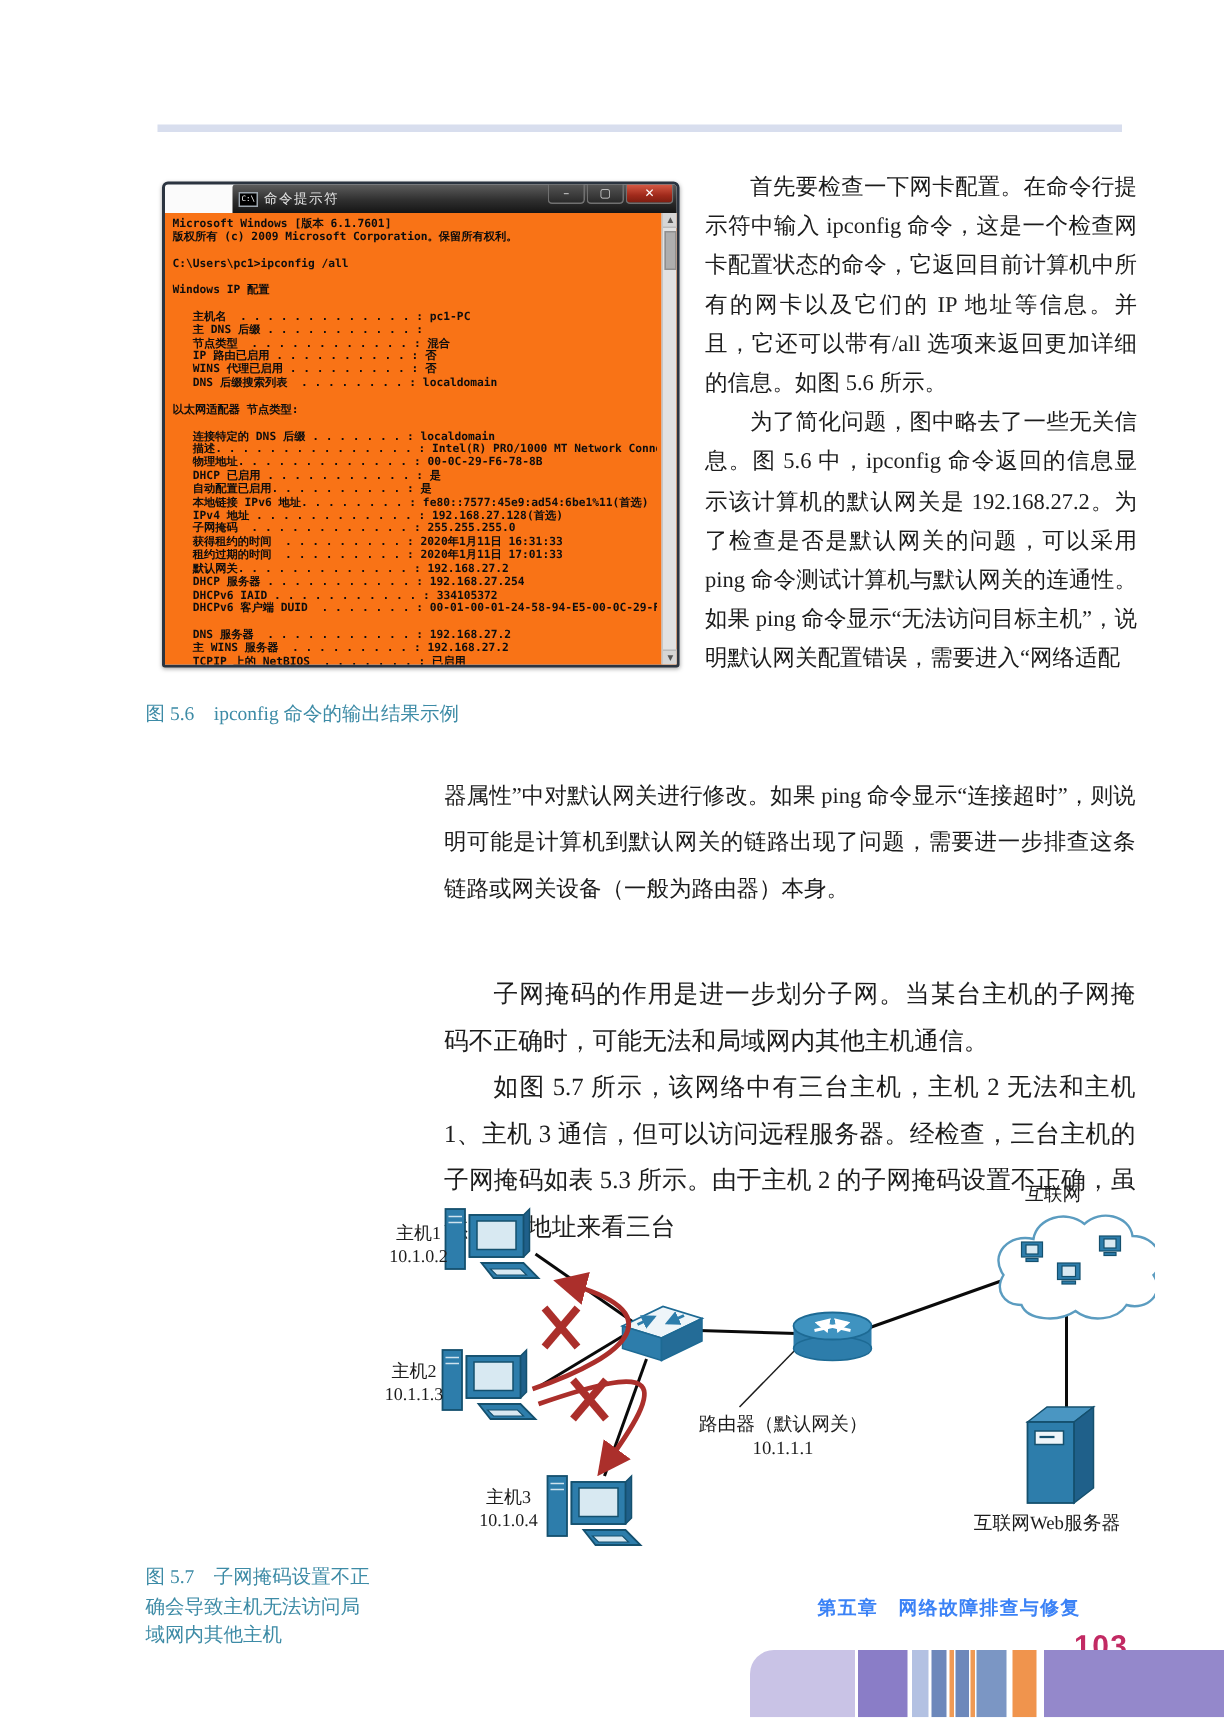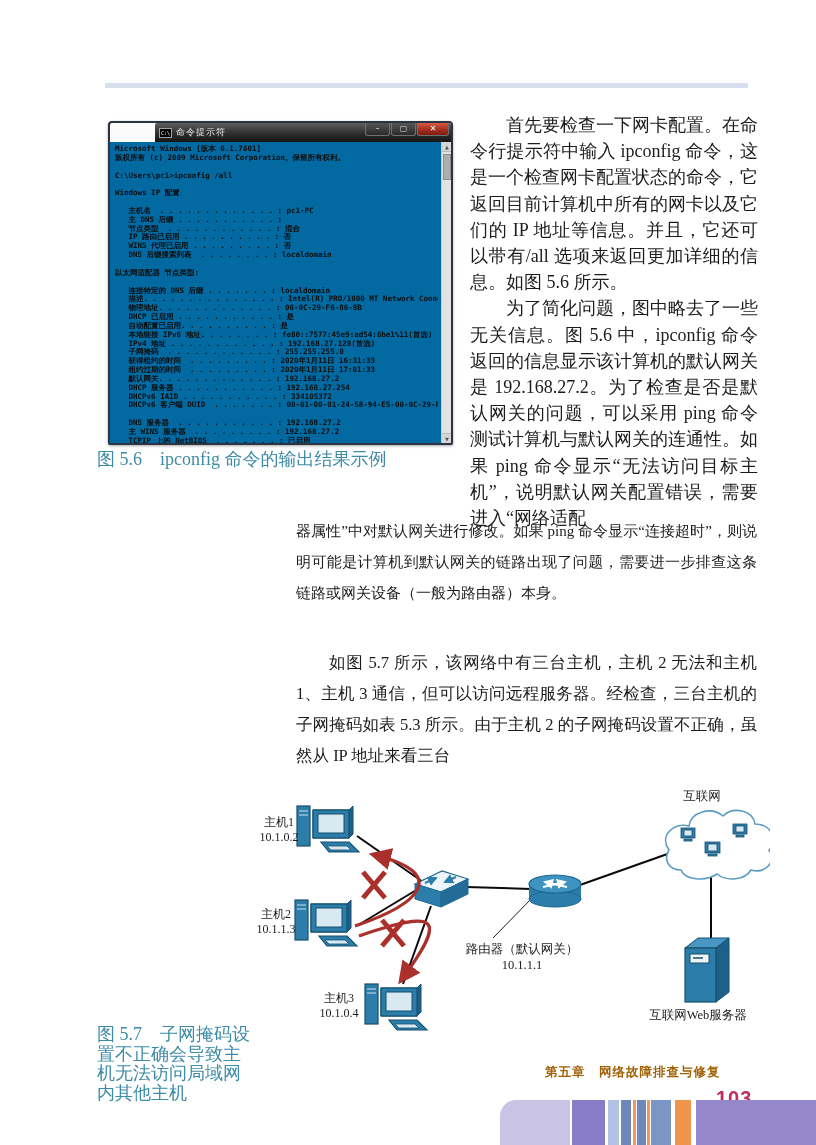--- a/index.html
+++ b/index.html
@@ -31,47 +31,47 @@
   #win-buttons { position:absolute; right:2px; top:0; display:flex; }
   .win-btn {
     width:25px; height:13px; border:1px solid #707070; border-top:none;
     background:linear-gradient(#555,#2a2a2a); color:#ddd;
     font:8px/11px "DejaVu Sans",sans-serif; text-align:center;
     border-radius:0 0 3px 3px; margin-left:1px; cursor:default;
   }
   .win-btn.close { width:32px; background:linear-gradient(#d85a45,#a02a1b 60%,#7d1d10); color:#fff; }
   #term-body {
     position:absolute; left:0; top:19px; right:0; bottom:0;
-    background:#0369a1; padding:3px 2px 0 5px; overflow:hidden;
+    background:#f97316; padding:3px 2px 0 5px; overflow:hidden;
   }
   #term-lines { margin-right:11px; }
   .term-line {
     height:8.85px; white-space:pre; overflow:hidden;
     font:7.5px/8.85px "DejaVu Sans Mono",monospace; color:#0d0d0d; font-weight:bold;
   }
   #term-scrollbar {
     position:absolute; right:0; top:0; bottom:0; width:10px; background:#e2e2e2;
     border-left:1px solid #c6c6c6;
   }
   .scroll-arrow {
     position:absolute; left:0; width:10px; height:10px; background:#d6d6d6;
     color:#555; font:5px/10px "DejaVu Sans",sans-serif; text-align:center;
   }
   #scroll-up { top:0; border-bottom:1px solid #bbb; }
   #scroll-down { bottom:0; border-top:1px solid #bbb; }
   #scroll-thumb { position:absolute; left:1px; top:12px; width:8px; height:26px; background:#aeaeae; border:1px solid #8f8f8f; }
 
   
-  .fig-caption { position:absolute; font-size:18px; line-height:19.5px; }
+  .fig-caption { position:absolute; font-size:13px; line-height:19.5px;margin-top:16px; }
   #caption-56 { left:97px; top:450px; width:300px; }
   #caption-57 { left:97px; top:1025px; width:154px; }
 
   
   .body-col { position:absolute; text-align:justify; }
-  #intro-col { left:470px; top:112px; width:288px; font-size:18px; line-height:26.2px; }
+  #intro-col { left:470px; top:112px; width:288px; font-size:15px; line-height:26.2px; }
   #intro-col p { text-indent:2em; }
   #intro-cont { left:296px; top:516px; width:461px; font-size:15px; line-height:31px; }
   #section-heading {
     position:absolute; left:296px; top:602px; font-size:21px; letter-spacing:1.5px; font-weight:500;
   }
   #section-paras { left:296px; top:647px; width:461px; font-size:16.5px; line-height:31px; }
   #section-paras p { text-indent:2em; }
 
   
   #diagram { position:absolute; left:235px; top:786px; width:535px; height:252px; }
@@ -118,21 +118,21 @@
           <div class="term-line">   主 DNS 后缀 . . . . . . . . . . . :</div>
           <div class="term-line">   节点类型  . . . . . . . . . . . . : 混合</div>
           <div class="term-line">   IP 路由已启用 . . . . . . . . . . : 否</div>
           <div class="term-line">   WINS 代理已启用 . . . . . . . . . : 否</div>
           <div class="term-line">   DNS 后缀搜索列表  . . . . . . . . : localdomain</div>
           <div class="term-line"></div>
           <div class="term-line">以太网适配器 节点类型:</div>
           <div class="term-line"></div>
           <div class="term-line">   连接特定的 DNS 后缀 . . . . . . . : localdomain</div>
           <div class="term-line">   描述. . . . . . . . . . . . . . . : Intel(R) PRO/1000 MT Network Connection</div>
-          <div class="term-line">   物理地址. . . . . . . . . . . . . : 00-0C-29-F6-86-8B</div>
+          <div class="term-line">   物理地址. . . . . . . . . . . . . : 00-0C-29-F6-78-8B</div>
           <div class="term-line">   DHCP 已启用 . . . . . . . . . . . : 是</div>
           <div class="term-line">   自动配置已启用. . . . . . . . . . : 是</div>
           <div class="term-line">   本地链接 IPv6 地址. . . . . . . . : fe80::7577:45e9:ad54:6be1%11(首选)</div>
           <div class="term-line">   IPv4 地址 . . . . . . . . . . . . : 192.168.27.128(首选)</div>
           <div class="term-line">   子网掩码  . . . . . . . . . . . . : 255.255.255.0</div>
           <div class="term-line">   获得租约的时间  . . . . . . . . . : 2020年1月11日 16:31:33</div>
           <div class="term-line">   租约过期的时间  . . . . . . . . . : 2020年1月11日 17:01:33</div>
           <div class="term-line">   默认网关. . . . . . . . . . . . . : 192.168.27.2</div>
           <div class="term-line">   DHCP 服务器 . . . . . . . . . . . : 192.168.27.254</div>
           <div class="term-line">   DHCPv6 IAID . . . . . . . . . . . : 334105372</div>
@@ -152,20 +152,21 @@
 
   <div id="caption-56" class="fig-caption" style="color: rgb(61, 139, 166);">图 5.6　ipconfig 命令的输出结果示例</div>
 
   <div id="intro-col" class="body-col">
     <p>首先要检查一下网卡配置。在命令行提示符中输入 ipconfig 命令，这是一个检查网卡配置状态的命令，它返回目前计算机中所有的网卡以及它们的 IP 地址等信息。并且，它还可以带有/all 选项来返回更加详细的信息。如图 5.6 所示。</p>
     <p>为了简化问题，图中略去了一些无关信息。图 5.6 中，ipconfig 命令返回的信息显示该计算机的默认网关是 192.168.27.2。为了检查是否是默认网关的问题，可以采用 ping 命令测试计算机与默认网关的连通性。如果 ping 命令显示“无法访问目标主机”，说明默认网关配置错误，需要进入“网络适配</p>
   </div>
   <div id="intro-cont" class="body-col">器属性”中对默认网关进行修改。如果 ping 命令显示“连接超时”，则说明可能是计算机到默认网关的链路出现了问题，需要进一步排查这条链路或网关设备（一般为路由器）本身。</div>
 
   <div id="section-paras" class="body-col">
+    <p>子网掩码的作用是进一步划分子网。当某台主机的子网掩码不正确时，可能无法和局域网内其他主机通信。</p>
     <p>如图 5.7 所示，该网络中有三台主机，主机 2 无法和主机 1、主机 3 通信，但可以访问远程服务器。经检查，三台主机的子网掩码如表 5.3 所示。由于主机 2 的子网掩码设置不正确，虽然从 IP 地址来看三台</p>
   </div>
 
   <svg id="diagram" viewBox="0 0 535 252">
     <defs>
       <marker id="redhead" markerWidth="7" markerHeight="7" refX="5" refY="3.5" orient="auto">
         <path d="M0,0 L7,3.5 L0,7 Z" fill="#ab2f2b"></path>
       </marker>
       <marker id="whitehead" markerWidth="5" markerHeight="5" refX="4" refY="2.5" orient="auto">
         <path d="M0,0 L5,2.5 L0,5 Z" fill="#ffffff"></path>
@@ -258,21 +259,21 @@
     <text x="104" y="216" font-size="12" text-anchor="middle">主机3</text>
     <text x="104" y="231" font-size="12" text-anchor="middle">10.1.0.4</text>
     <text x="287" y="167" font-size="12.5" text-anchor="middle">路由器（默认网关）</text>
     <text x="287" y="183" font-size="12.5" text-anchor="middle">10.1.1.1</text>
     <text x="467" y="14" font-size="12.5" text-anchor="middle">互联网</text>
     <text x="463" y="233" font-size="12.5" text-anchor="middle">互联网Web服务器</text>
   </svg>
 
   <div id="caption-57" class="fig-caption" style="color: rgb(61, 139, 166);">图 5.7　子网掩码设置不正确会导致主机无法访问局域网内其他主机</div>
 
-  <div id="footer-chapter" style="color: #a16207;">第五章　网络故障排查与修复</div>
+  <div id="footer-chapter" style="color: #3b82f6;">第五章　网络故障排查与修复</div>
   <div id="footer-page" style="color: rgb(194, 42, 99); margin-top: 31px;">103</div>
   <div id="bottom-bar">
       <div class="bar-seg" style="width: 70px; background: rgb(201, 195, 230); margin-right: 2px;"></div>
       <div class="bar-seg" style="width: 33px; background: rgb(138, 125, 199); margin-right: 3px;"></div>
       <div class="bar-seg" style="width: 11px; background: rgb(179, 193, 226); margin-right: 2px;"></div>
       <div class="bar-seg" style="width: 10px; background: rgb(109, 136, 187); margin-right: 2px;"></div>
       <div class="bar-seg" style="width: 3px; background: rgb(240, 154, 85); margin-right: 1px;"></div>
       <div class="bar-seg" style="width: 9px; background: rgb(109, 136, 187); margin-right: 1px;"></div>
       <div class="bar-seg" style="width: 3px; background: rgb(240, 154, 85); margin-right: 1px;"></div>
       <div class="bar-seg" style="width: 20px; background: rgb(123, 150, 196); margin-right: 4px;"></div>

